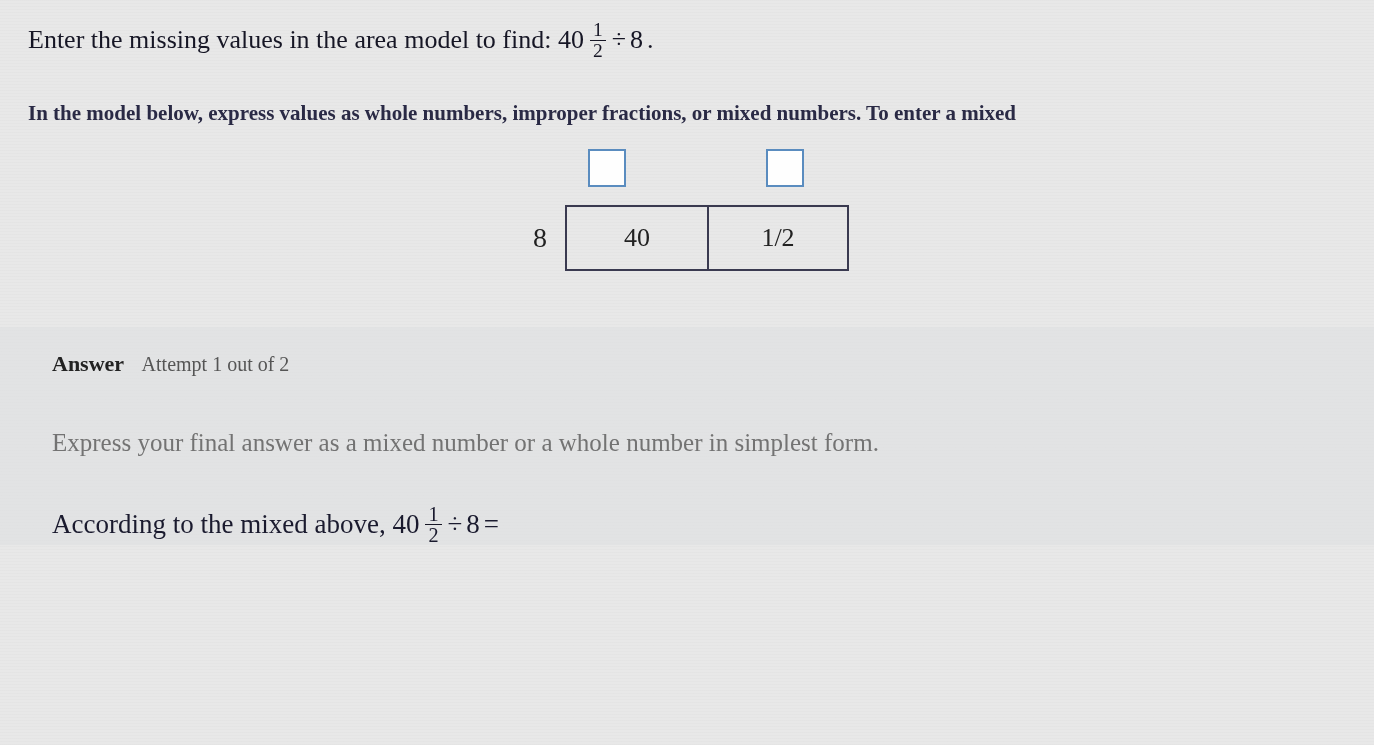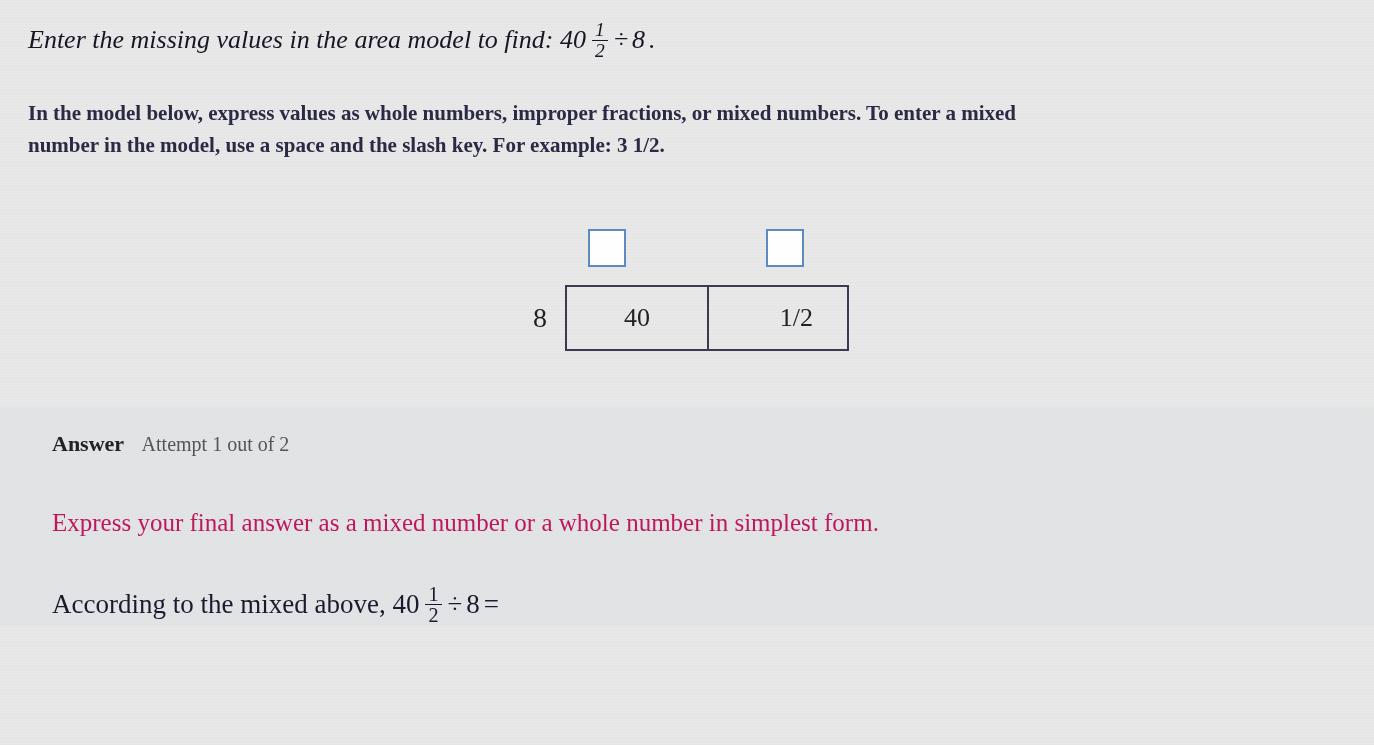--- a/index.html
+++ b/index.html
@@ -12,21 +12,20 @@
       padding: 20px 28px;
       color: #1a1a2e;
       position: relative;
     }
     .question-text {
       font-size: 26px;
       font-weight: 500;
       color: #161625;
       margin-bottom: 38px;
       line-height: 1.4;
-      font-style: italic;
     }
     .fraction {
       display: inline-flex;
       flex-direction: column;
       align-items: center;
       vertical-align: middle;
       margin: 0 2px;
       line-height: 1;
     }
     .fraction .num {
@@ -36,21 +35,21 @@
     }
     .fraction .den {
       padding: 0 3px;
       font-size: 0.75em;
     }
     .instructions {
       font-size: 21px;
       font-weight: bold;
       color: #2a2a45;
       line-height: 1.5;
-      margin-bottom: 68px;
+      margin-bottom: 19px;
     }
     .model-area {
       display: flex;
       justify-content: center;
       margin-bottom: 56px;
     }
     .model-wrapper {
       display: flex;
       flex-direction: column;
       align-items: center;
@@ -86,21 +85,20 @@
     }
     .area-cell {
       padding: 16px 34px;
       font-size: 26px;
       color: #222;
       text-align: center;
       min-width: 140px;
     }
     .area-cell + .area-cell {
       border-left: 2px solid #3a3a50;
-      text-align: right;
     }
     .answer-section {
       background: rgba(220, 222, 225, 0.45);
       padding: 24px 32px 0 24px;
       margin-left: -28px;
       margin-right: -28px;
       padding-left: 52px;
       padding-right: 52px;
     }
     .answer-header {
@@ -111,21 +109,21 @@
       font-weight: bold;
       color: #222;
     }
     .attempt-text {
       color: #555;
       font-size: 20px;
       margin-left: 12px;
     }
     .final-instruction {
       font-size: 25px;
-      color: #be185d;
+      color: #737373;
       margin-bottom: 44px;
       line-height: 1.4;
     }
     .according-line {
       font-size: 27px;
       color: #1a1a2e;
     }
     .math-inline {
       display: inline-flex;
       align-items: center;
@@ -144,21 +142,20 @@
         <span class="den">2</span>
       </span>
     <span>÷</span>
     <span>8</span>
       <span>.</span>
   </span>
 </div>
 
 <div class="instructions">
   <div>In the model below, express values as whole numbers, improper fractions, or mixed numbers. To enter a mixed</div>
-  <div>number in the model, use a space and the slash key. For example: 3 1/2.</div>
 </div>
 
 <div class="model-area">
   <div class="model-wrapper">
     <div class="top-inputs">
       <input class="input-box" value="" style="">
       <input class="input-box" value="" style="">
     </div>
     <div class="model-grid">
       <div class="multiplier-cell">8</div>

